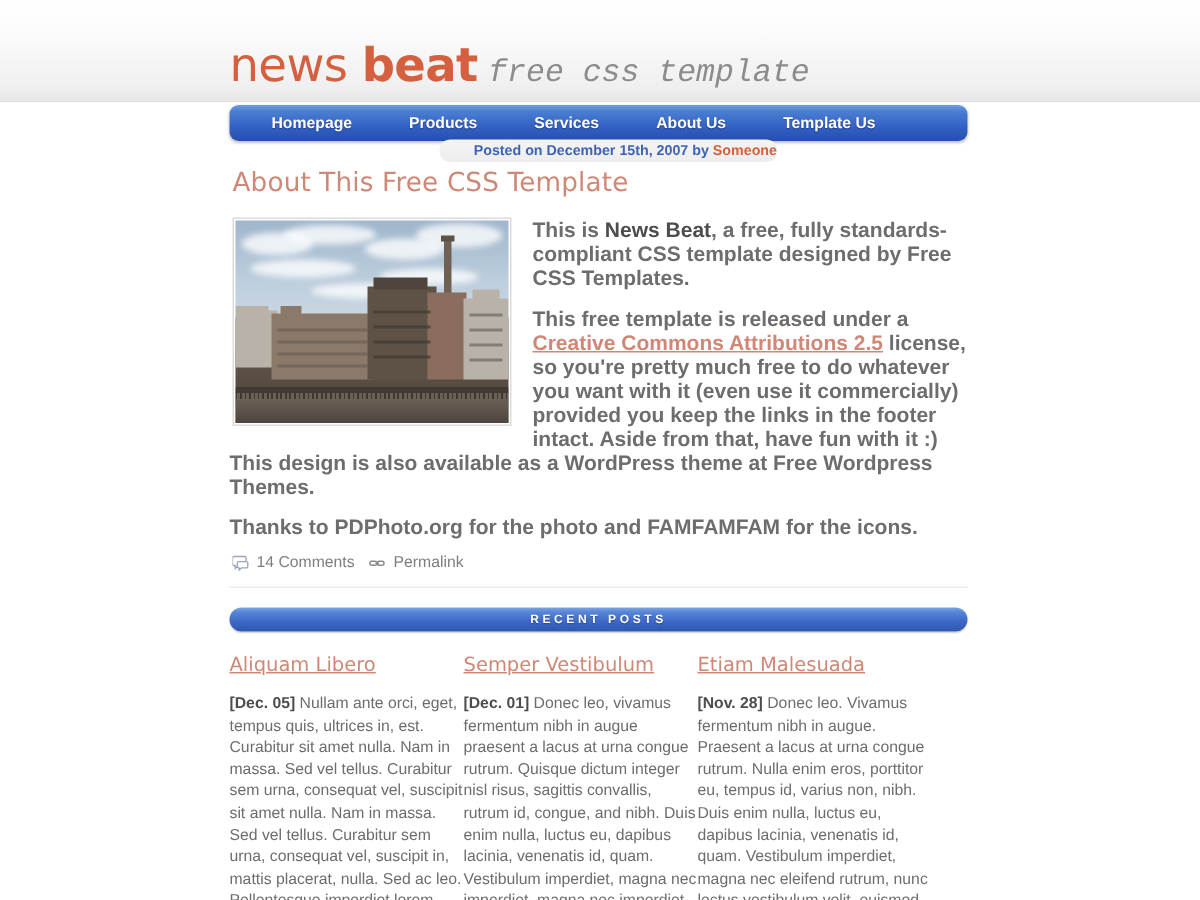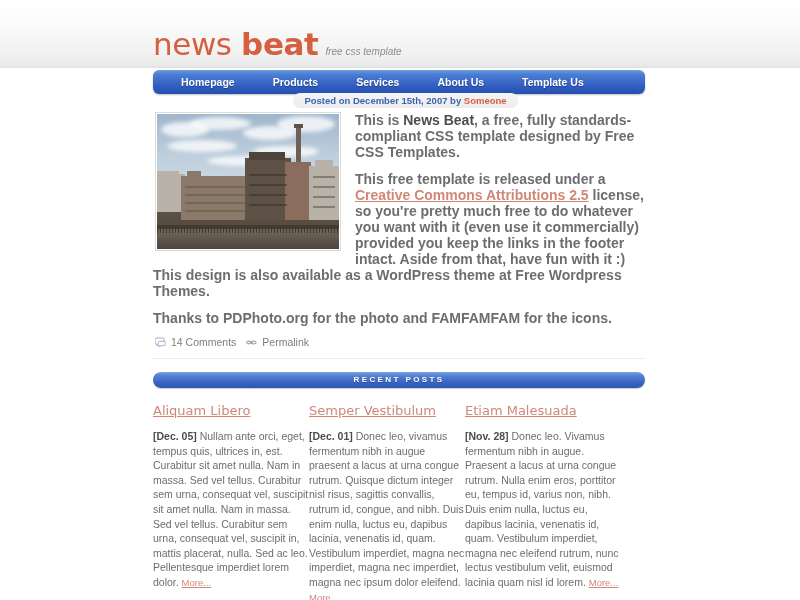--- a/index.html
+++ b/index.html
@@ -45,23 +45,23 @@
   .logo-main {
     font-family: "DejaVu Sans", sans-serif;
     font-size: 31px;
     font-weight: normal;
     letter-spacing: -0.4px;
     color: #d4603f;
   }
   .logo-main .lt { font-weight: 400; }
   .logo-main .bd { font-weight: bold; }
   .logo-sub {
-    font-family: Liberation Sans, sans-serif;
+    font-family: Liberation Mono, monospace;
     font-style: italic;
-    font-size: 10px;
+    font-size: 21px;
     color: #8c8c8c;
     margin-left: 7px;
   }
 
   
   .navbar {
     position: absolute;
     left: 153px;
     top: 70px;
     width: 492px;
@@ -96,21 +96,21 @@
 
   
   .posted-pill {
     position: absolute;
     left: 293px;
     top: 93px;
     width: 225px;
     height: 15px;
     border-radius: 7px;
     background: linear-gradient(to bottom, #f4f4f4, #ededed);
-    text-align: center;
+    text-align: right;
   }
   .posted-pill .txt {
     font-size: 9.5px;
     color: #3c63b4;
     font-weight: bold;
     line-height: 15px;
   }
   .posted-pill .author {
     color: #d4603f;
     text-decoration: none;
@@ -303,20 +303,21 @@
         </li>
     </ul>
   </div>
 
   <div class="posted-pill">
     <span class="txt"><span>Posted on December 15th, 2007 by </span><a href="#" class="author">Someone</a></span>
   </div>
 
   <div class="content">
 
+    <h1 class="post-title">About This Free CSS Template</h1>
 
     <div class="post-body">
 
       <div class="post-photo">
         <div class="photo-inner">
 
           <div class="cloud" style="left:4px;  top:8px;  width:48px; height:15px;"></div>
           <div class="cloud" style="left:32px; top:3px;  width:62px; height:13px;"></div>
           <div class="cloud" style="left:86px; top:12px; width:54px; height:14px;"></div>
           <div class="cloud" style="left:120px;top:2px;  width:58px; height:16px;"></div>

